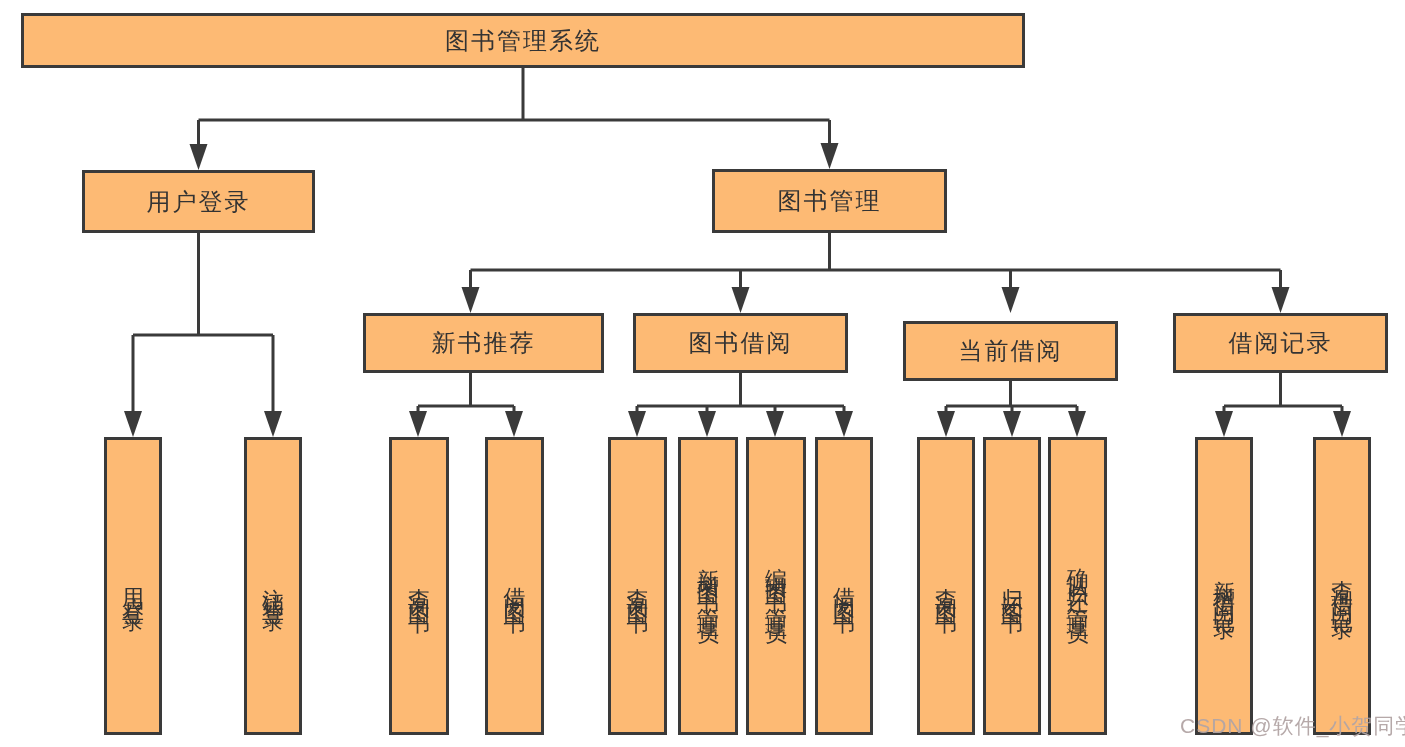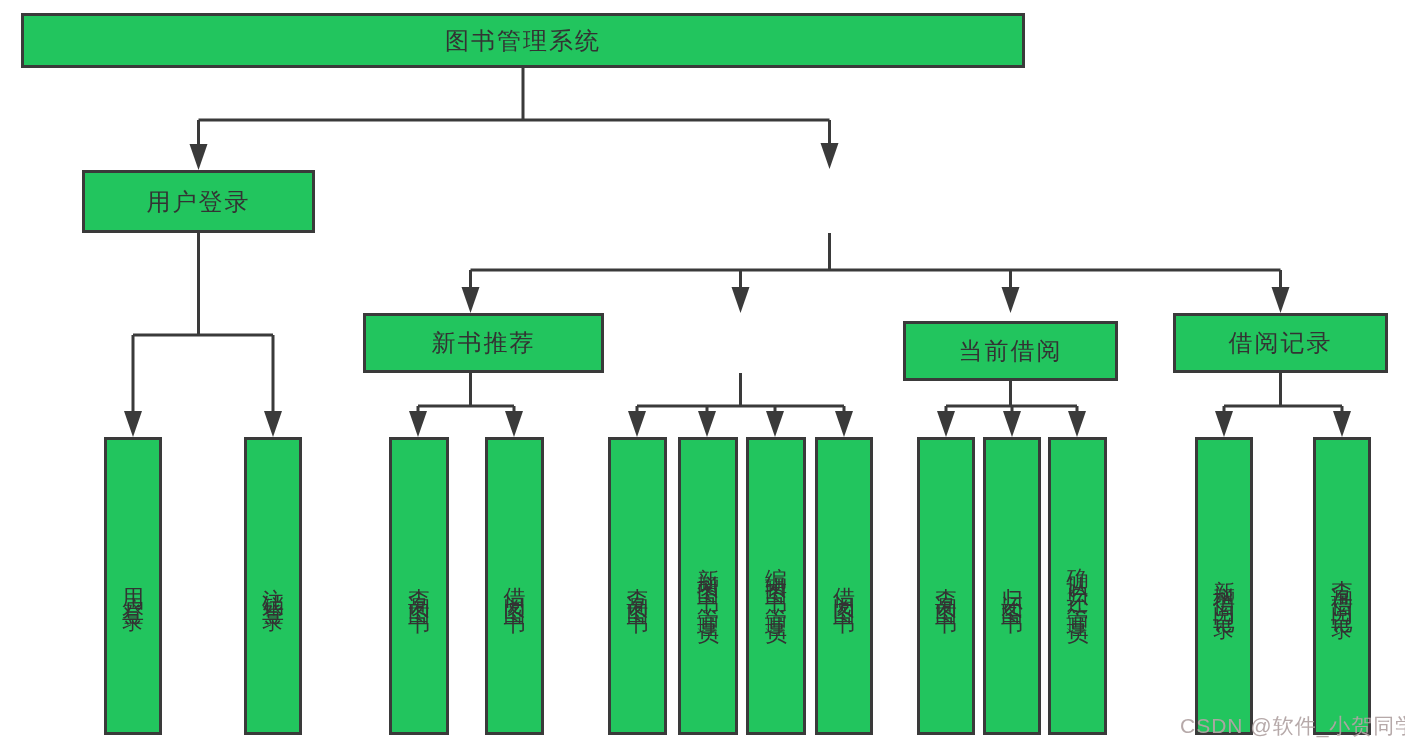--- a/index.html
+++ b/index.html
@@ -11,21 +11,21 @@
     overflow:hidden;
   }
   svg.connectors {
     position:absolute; left:0; top:0; width:1405px; height:747px;
     pointer-events:none;
   }
   .box {
     position:absolute;
     box-sizing:border-box;
     border:3px solid #3a3a3a;
-    background:#22c55e;
+    background:#fdba74;
     display:flex; align-items:center; justify-content:center;
     color:#333333;
   }
   .h span {
     font-size:24px; letter-spacing:2px; white-space:nowrap;
   }
   .v { top:437px; width:58px; height:298px; }
   .v span {
     writing-mode:vertical-rl;
     text-orientation:mixed;
@@ -111,23 +111,29 @@
       </g>
   </svg>
 
   <div class="box h" id="n-root">
     <span>图书管理系统</span>
   </div>
 
   <div class="box h" id="n-user-login">
     <span>用户登录</span>
   </div>
+  <div class="box h" id="n-book-mgmt">
+    <span>图书管理</span>
+  </div>
 
   <div class="box h" id="n-new-book">
     <span>新书推荐</span>
+  </div>
+  <div class="box h" id="n-book-borrow">
+    <span>图书借阅</span>
   </div>
   <div class="box h" id="n-current-borrow">
     <span>当前借阅</span>
   </div>
   <div class="box h" id="n-borrow-record">
     <span>借阅记录</span>
   </div>
 
   <div class="box v" id="l-user-login">
     <span>用户登录</span>

